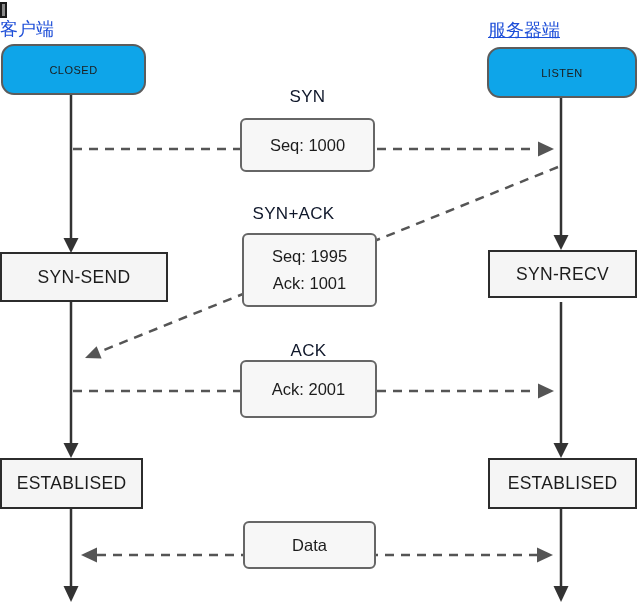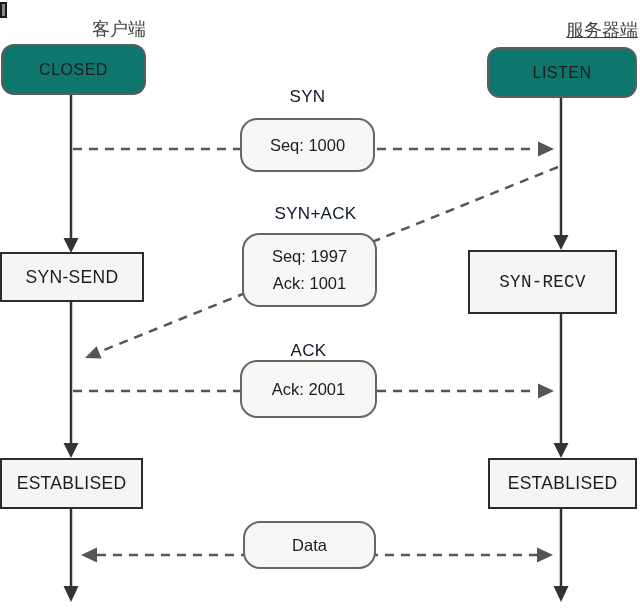--- a/index.html
+++ b/index.html
@@ -29,80 +29,80 @@
     background: #8a8a8a;
     border: 2px solid #1a1a1a;
     box-sizing: border-box;
     z-index: 3;
   }
   .actor-label {
     position: absolute;
     z-index: 2;
     font-family: "Liberation Serif", "DejaVu Serif", serif;
     font-size: 18px;
-    color: #404040;
-    text-align: right;
+    color: #1d4ed8;
+    text-align: left;
   }
   .actor-label.client { left: 0px;   top: 17px; width: 146px; }
   .actor-label.server { left: 488px; top: 18px; width: 150px; text-decoration: underline; }
 
   .state-pill {
     position: absolute;
     z-index: 2;
     box-sizing: border-box;
-    background: #0f766e;
+    background: #0ea5e9;
     border: 2.5px solid #5c5c5c;
     border-radius: 13px;
     display: flex;
     align-items: center;
     justify-content: center;
-    font-size: 16px;
+    font-size: 11px;
     color: #1c1c1c;
     letter-spacing: 0.5px;
   }
   .pill-closed { left: 1px;   top: 44px; width: 145px; height: 51px; }
   .pill-listen { left: 487px; top: 47px; width: 150px; height: 51px; }
 
   .state-rect {
     position: absolute;
     z-index: 2;
     box-sizing: border-box;
     background: #f5f5f5;
     border: 2.5px solid #2c2c2c;
     display: flex;
     align-items: center;
     justify-content: center;
     font-size: 17.5px;
     color: #1c1c1c;
     letter-spacing: 0.3px;
   }
-  .rect-synsend  { left: 0px;   top: 252px; width: 144px; height: 50px; text-align: center; }
-  .rect-synrecv  { left: 468px; top: 250px; width: 149px; height: 64px; font-family: Liberation Mono, monospace; }
+  .rect-synsend  { left: 0px;   top: 252px; width: 168px; height: 50px; text-align: center; }
+  .rect-synrecv  { left: 488px; top: 250px; width: 149px; height: 48px; }
   .rect-estab-l  { left: 0px;   top: 458px; width: 143px; height: 51px; }
   .rect-estab-r  { left: 488px; top: 458px; width: 149px; height: 51px; }
 
   .msg-label {
     position: absolute;
     z-index: 2;
     text-align: center;
     font-size: 17px;
     color: #0f172a;
     letter-spacing: 0.3px;
   }
   .lbl-syn    { left: 240px; top: 87px;  width: 135px; }
-  .lbl-synack { left: 248px; top: 204px; width: 135px; }
+  .lbl-synack { left: 226px; top: 204px; width: 135px; }
   .lbl-ack    { left: 240px; top: 317px; width: 137px; margin-top: 24px; }
 
   .msg-pill {
     position: absolute;
     z-index: 2;
     box-sizing: border-box;
     background: #f7f7f7;
     border: 2.5px solid #666666;
-    border-radius: 17px;
+    border-radius: 6px;
     display: flex;
     flex-direction: column;
     align-items: center;
     justify-content: center;
     font-size: 16.5px;
     color: #1c1c1c;
     line-height: 27px;
   }
   .pill-syn    { left: 240px; top: 118px; width: 135px; height: 54px; }
   .pill-synack { left: 242px; top: 233px; width: 135px; height: 74px; }
@@ -166,21 +166,21 @@
   <div class="state-rect rect-synrecv">SYN-RECV</div>
   <div class="state-rect rect-estab-r">ESTABLISED</div>
 
   <div class="msg-label lbl-syn">SYN</div>
   <div class="msg-pill pill-syn">
     <div>Seq: 1000</div>
   </div>
 
   <div class="msg-label lbl-synack">SYN+ACK</div>
   <div class="msg-pill pill-synack">
-    <div>Seq: 1997</div>
+    <div>Seq: 1995</div>
     <div>Ack: 1001</div>
   </div>
 
   <div class="msg-label lbl-ack">ACK</div>
   <div class="msg-pill pill-ack">
     <div>Ack: 2001</div>
   </div>
 
   <div class="msg-pill pill-data">
     <div>Data</div>

